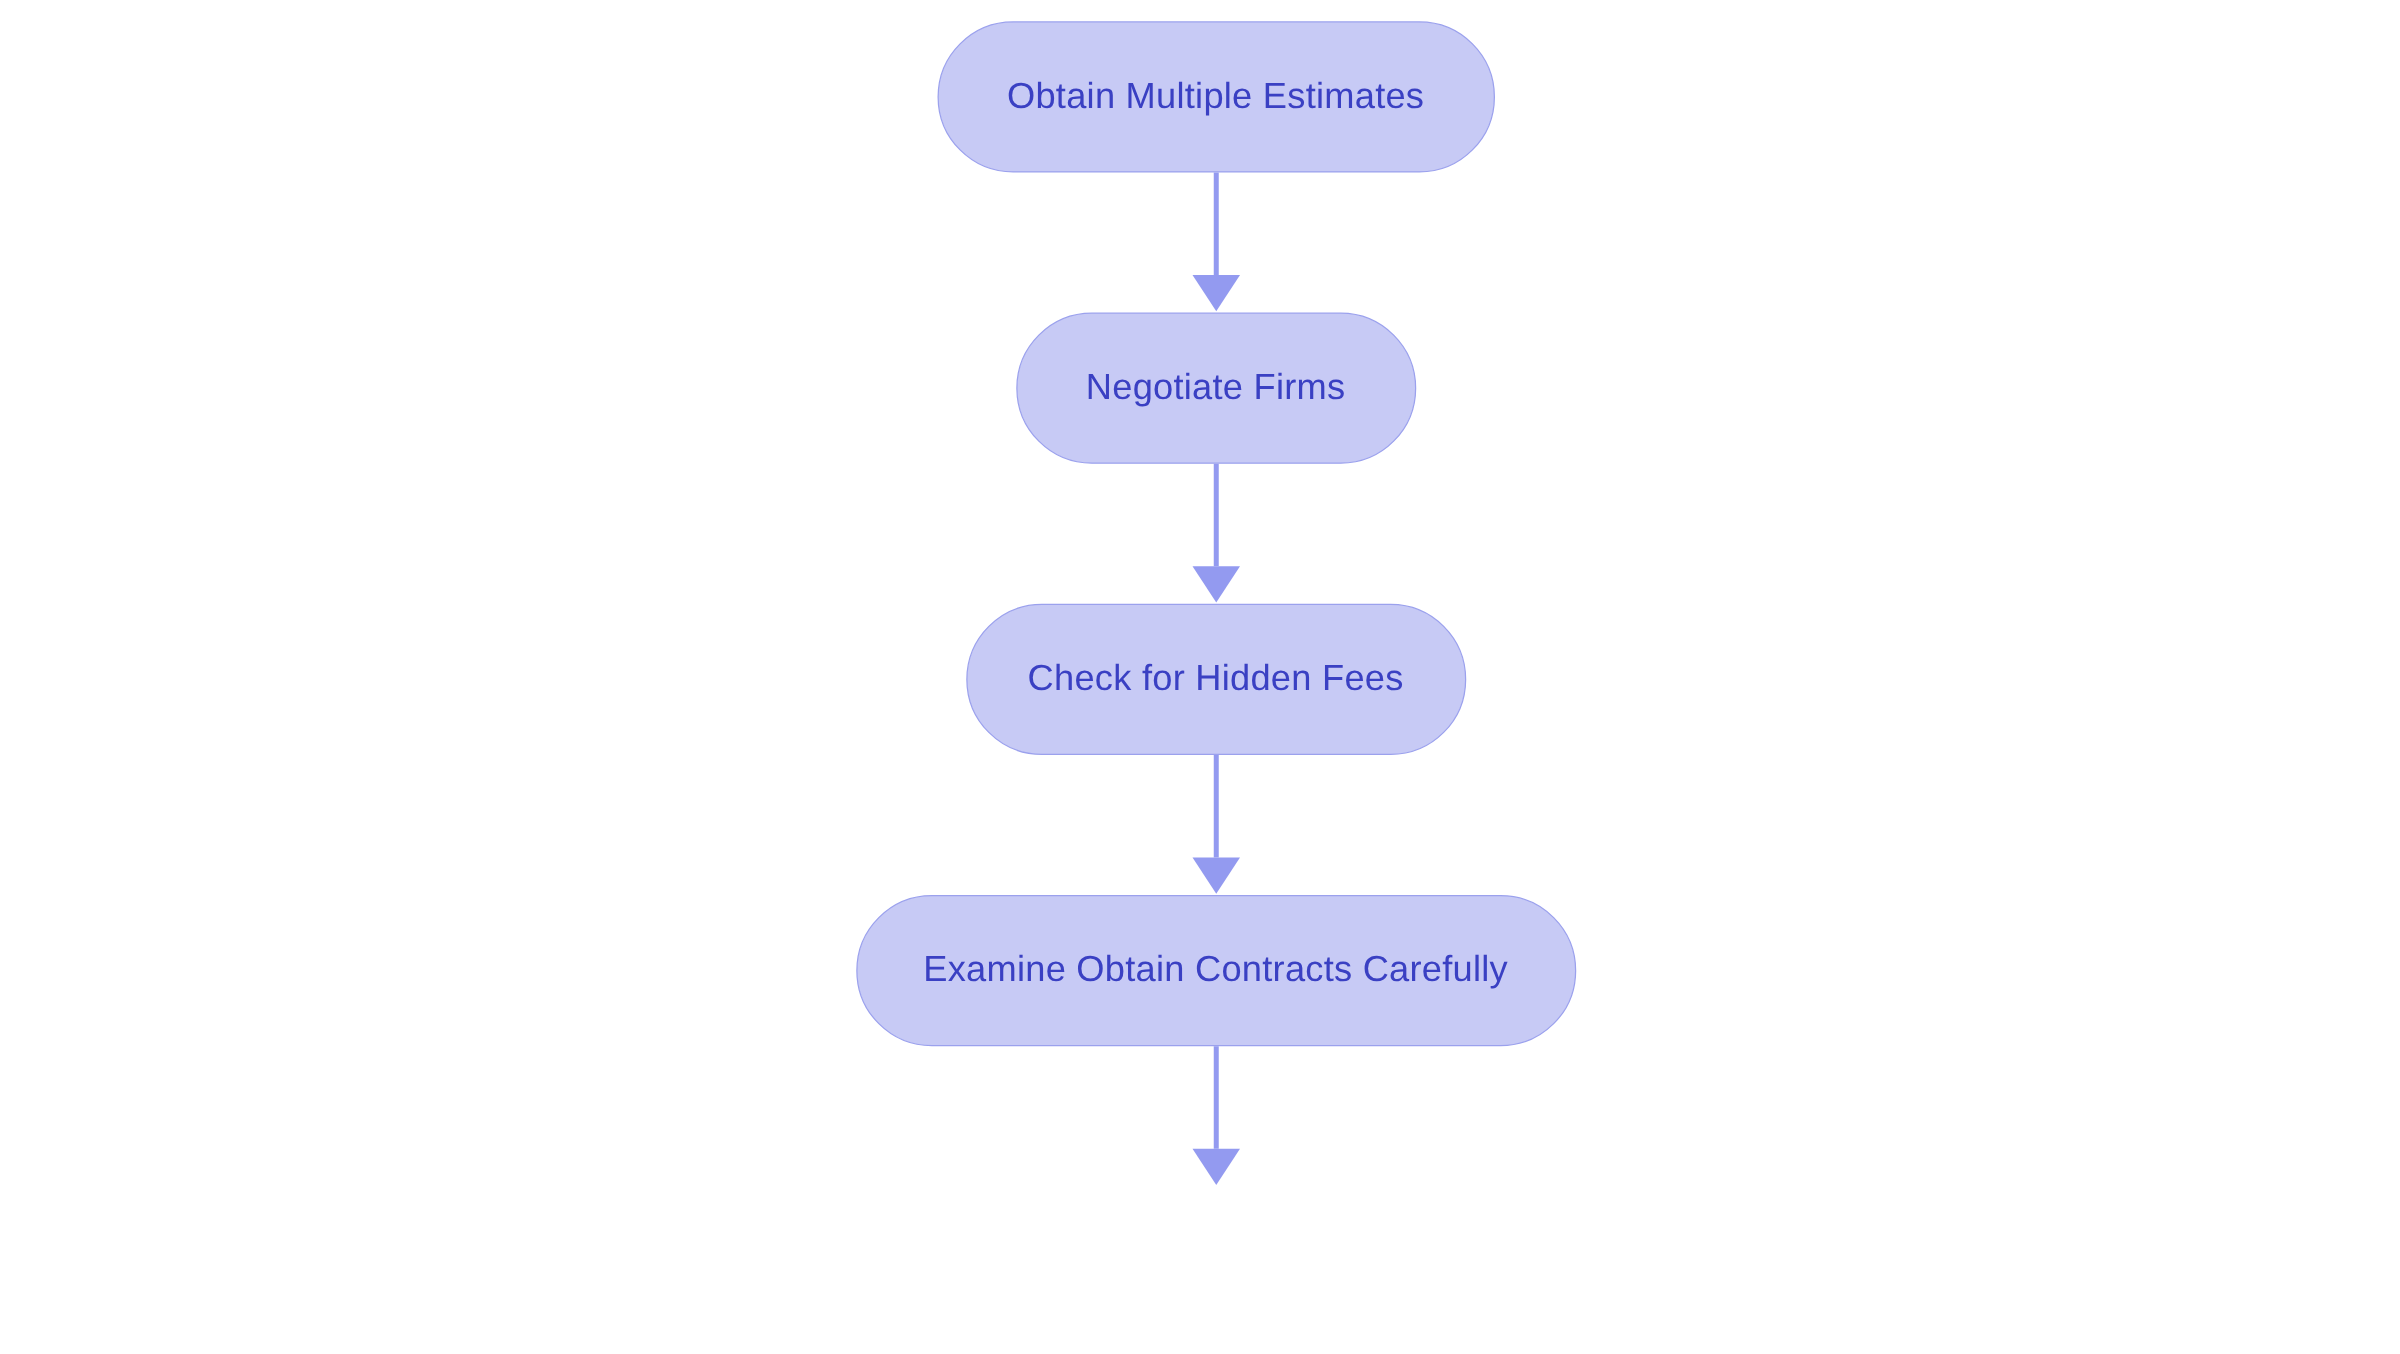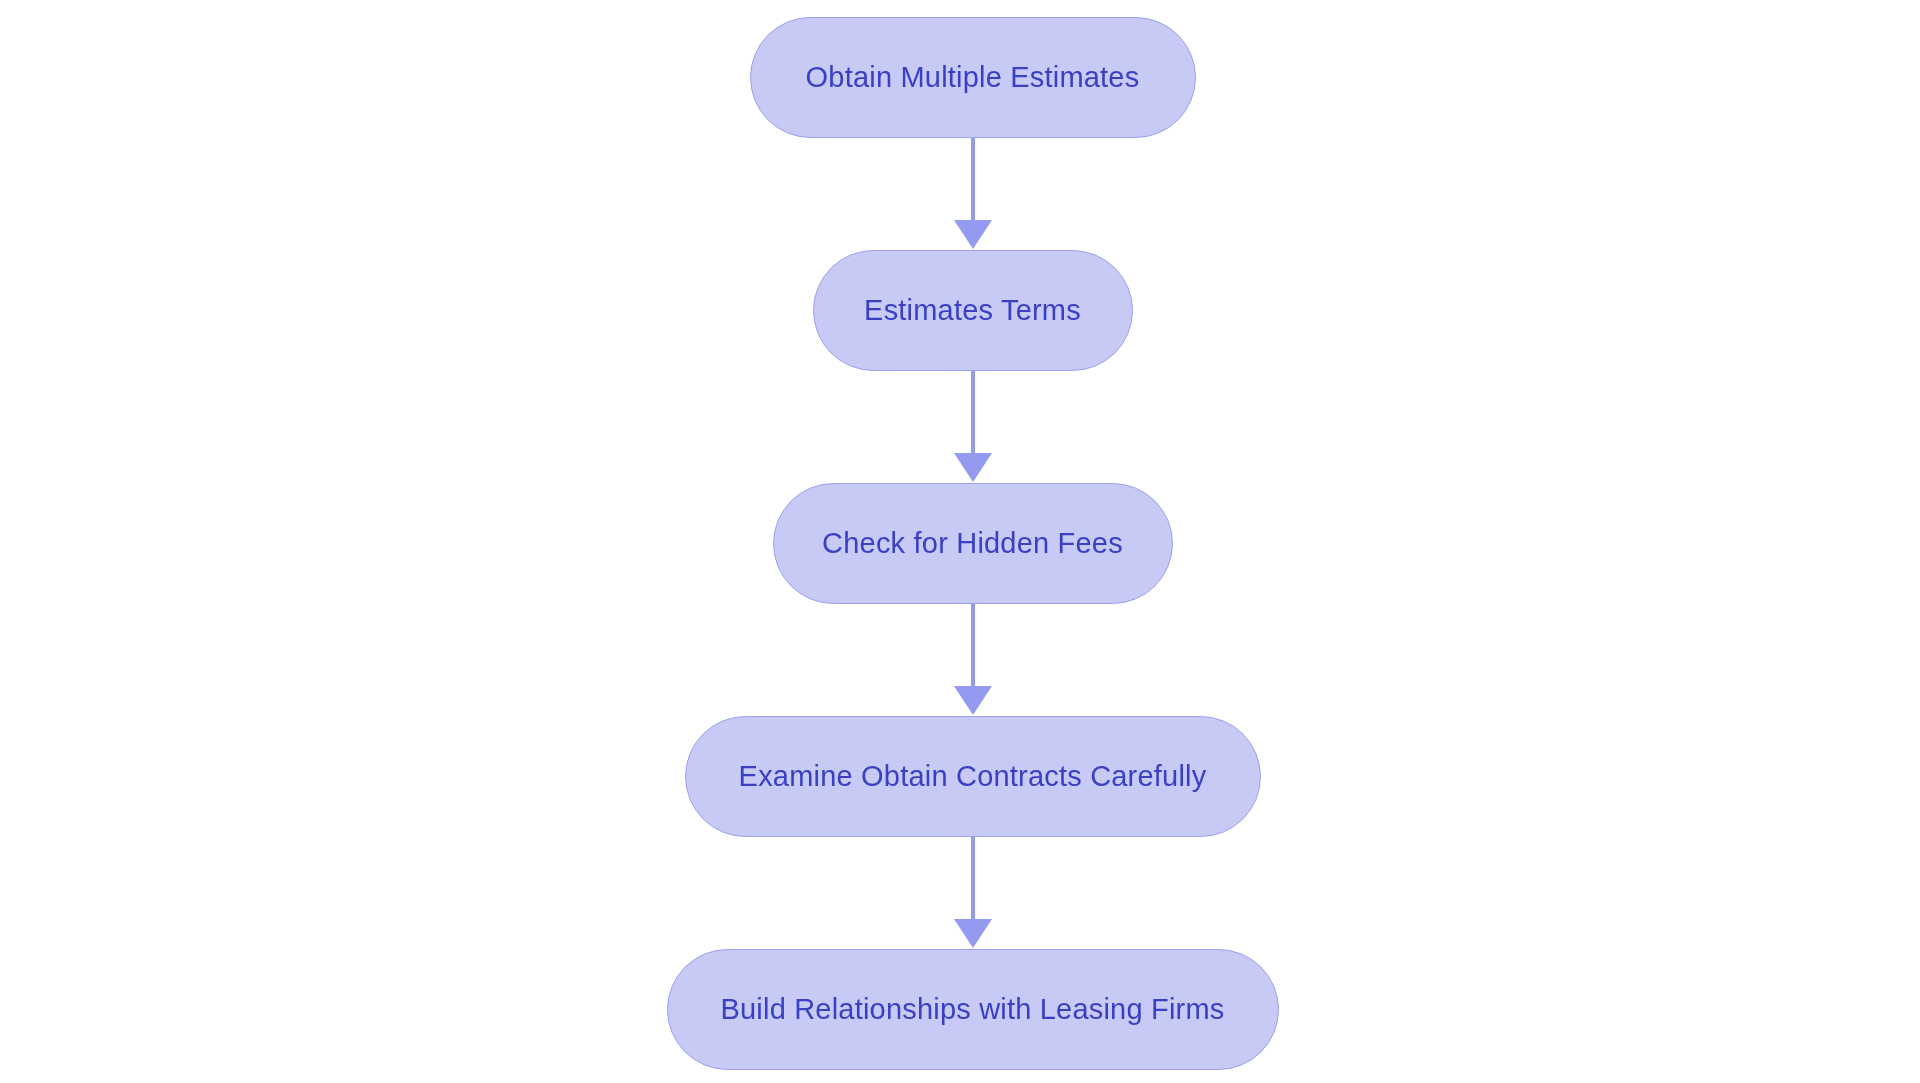--- a/index.html
+++ b/index.html
@@ -76,21 +76,21 @@
   <div class="node n0">
     <span>Obtain Multiple Estimates</span>
   </div>
 
   <div class="arrow">
     <div class="shaft"></div>
     <div class="head"></div>
   </div>
 
   <div class="node n1">
-    <span>Estimates Terms</span>
+    <span>Negotiate Firms</span>
   </div>
 
   <div class="arrow">
     <div class="shaft"></div>
     <div class="head"></div>
   </div>
 
   <div class="node n2">
     <span>Check for Hidden Fees</span>
   </div>
@@ -102,17 +102,14 @@
 
   <div class="node n3">
     <span>Examine Obtain Contracts Carefully</span>
   </div>
 
   <div class="arrow">
     <div class="shaft"></div>
     <div class="head"></div>
   </div>
 
-  <div class="node n4">
-    <span>Build Relationships with Leasing Firms</span>
-  </div>
 
 </div>
 
 </body></html>

